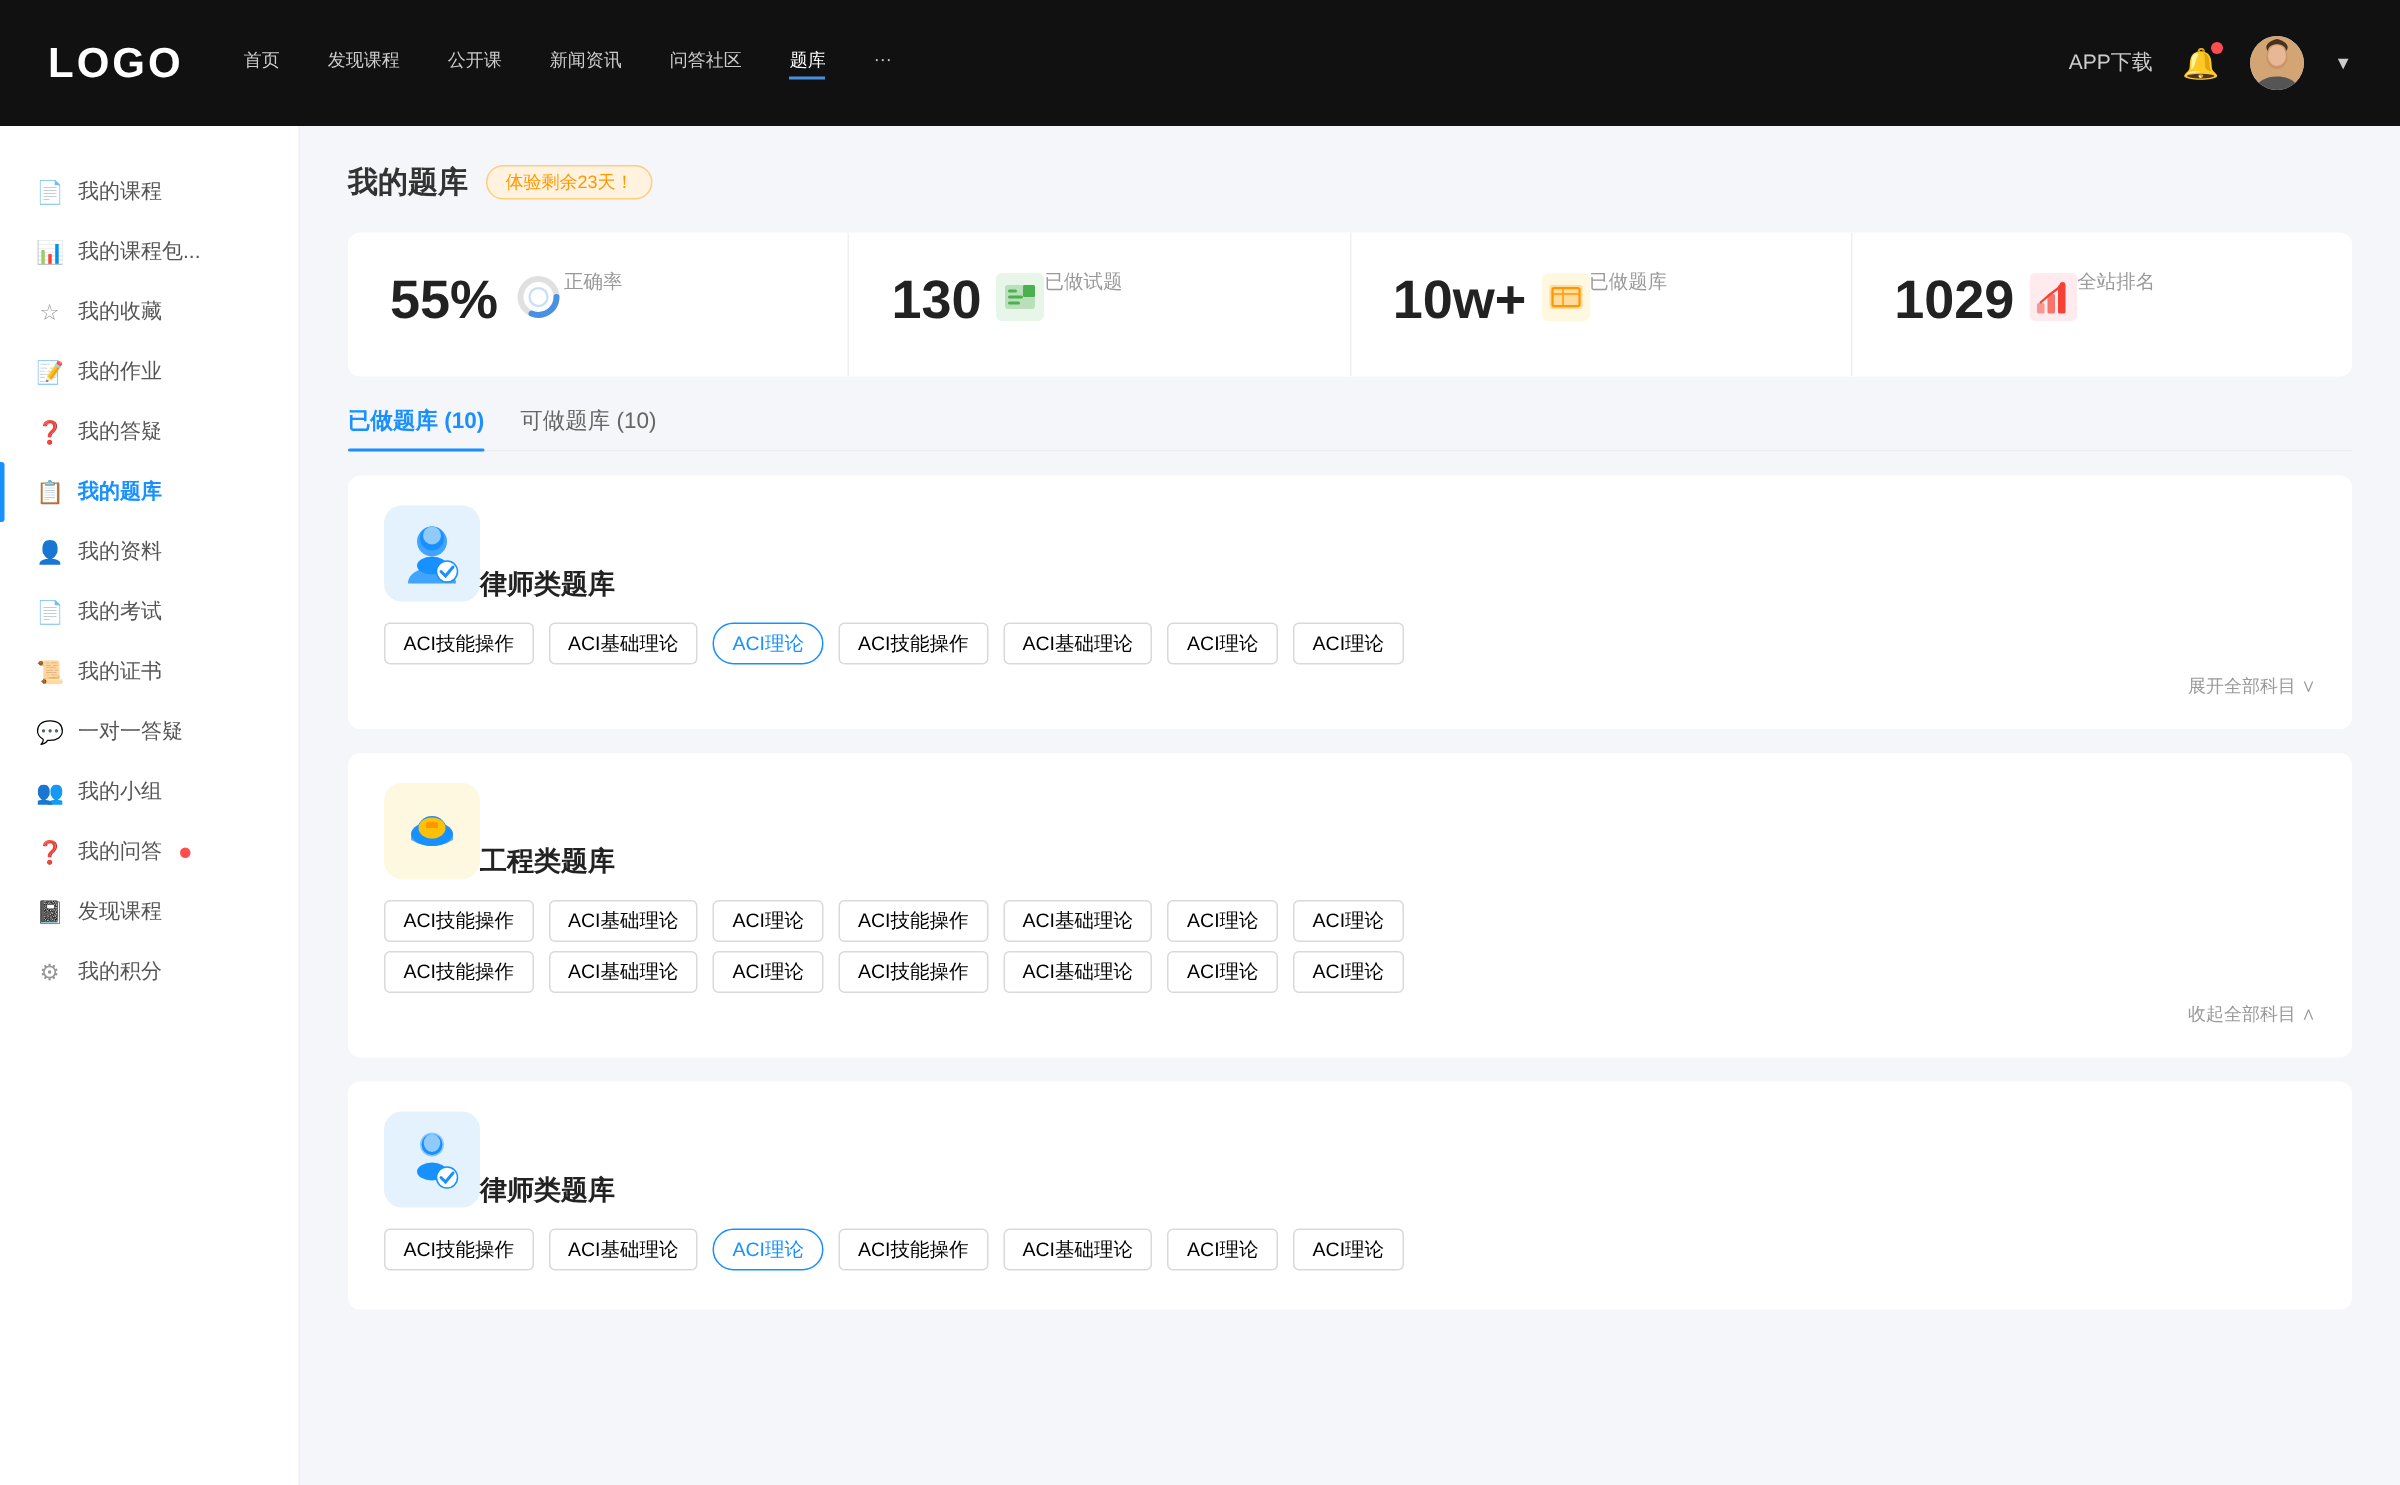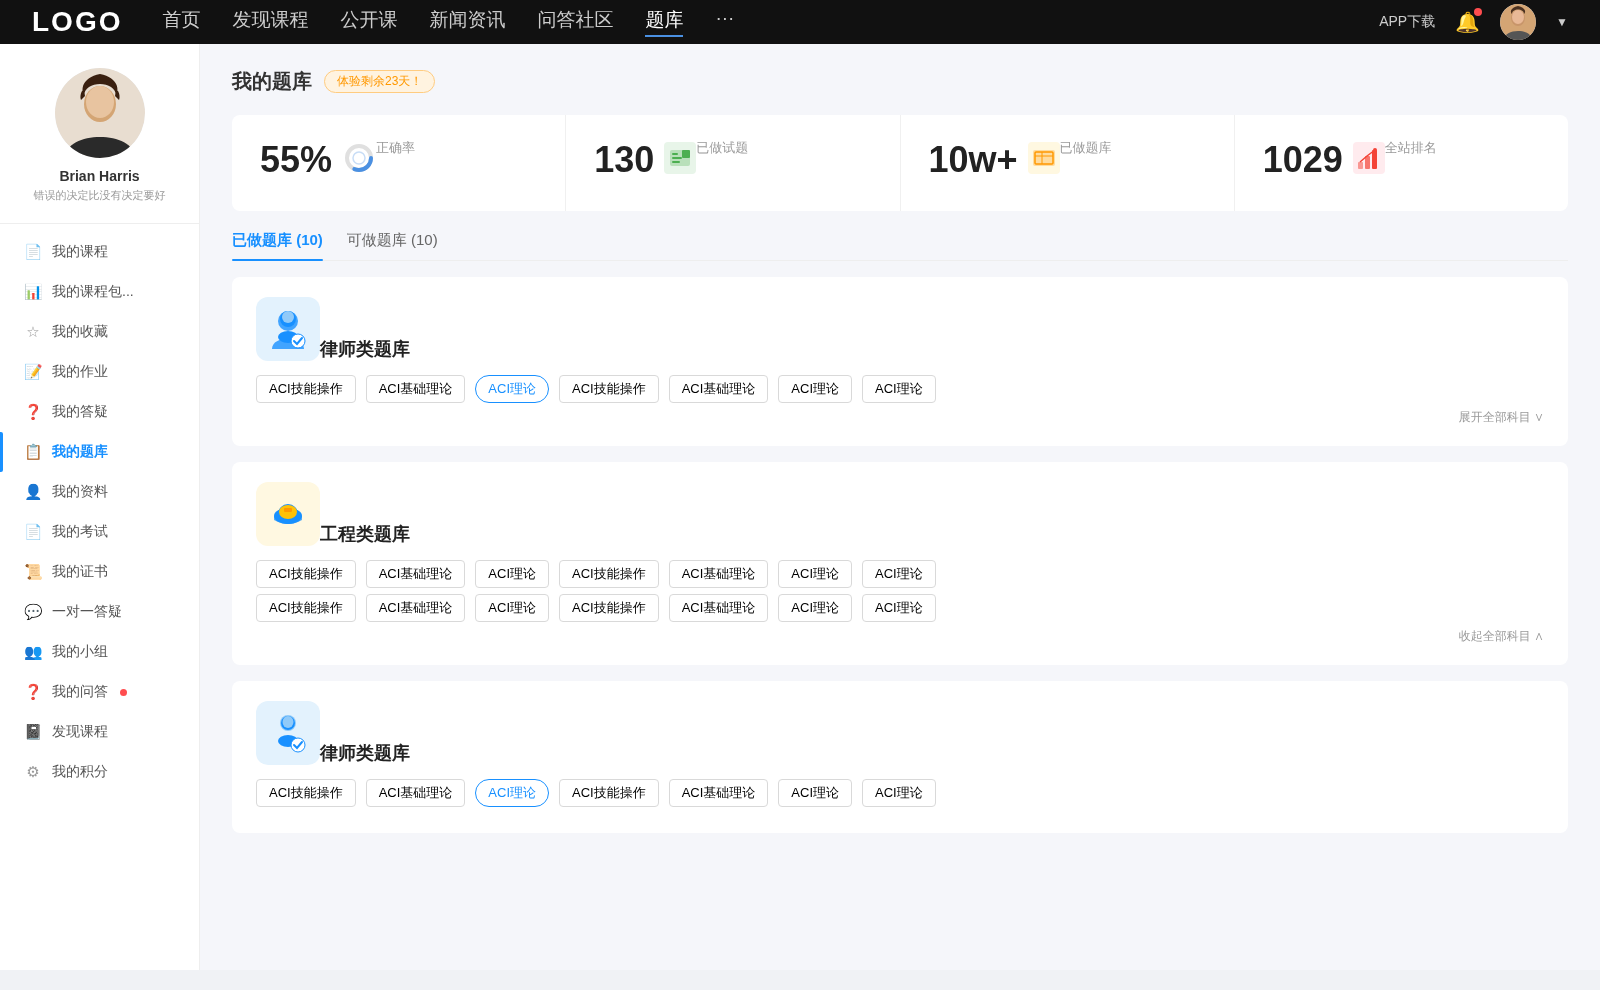--- a/index.html
+++ b/index.html
@@ -1,21 +1,21 @@
 <!DOCTYPE html>
 <html><head>
   <meta charset="utf-8">
   <style>
     * { box-sizing: border-box; margin: 0; padding: 0; }
     body { font-family: -apple-system, BlinkMacSystemFont, "PingFang SC", "Microsoft YaHei", sans-serif; background: #f0f2f5; color: #333; }
 
     
     .navbar {
       background: #111;
-      height: 44px;
+      height: 84px;
       display: flex;
       align-items: center;
       padding: 0 32px;
       color: #fff;
       position: relative;
       z-index: 10;
     }
     .navbar-logo {
       font-size: 28px;
       font-weight: 900;
@@ -24,21 +24,21 @@
       color: #fff;
     }
     .navbar-nav {
       display: flex;
       gap: 32px;
       flex: 1;
     }
     .navbar-nav a {
       color: #ccc;
       text-decoration: none;
-      font-size: 19px;
+      font-size: 12px;
     }
     .navbar-nav a.active {
       color: #fff;
       border-bottom: 2px solid #4a90e2;
       padding-bottom: 2px;
     }
     .navbar-right {
       display: flex;
       align-items: center;
       gap: 20px;
@@ -328,35 +328,20 @@
         <path d="M12 10 C12 4 24 4 24 10 C26 8 26 4 18 2 C10 4 10 8 12 10Z" fill="#4a3020"></path>
       </svg>
     </div>
     <span style="color:#ccc; font-size:12px;">▼</span>
   </div>
 </nav>
 
 <div class="page-layout">
 
   <aside class="sidebar">
-    <div class="sidebar-profile">
-      <div class="profile-avatar">
-        <svg viewBox="0 0 90 90" fill="none">
-          <circle cx="45" cy="45" r="45" fill="#e8ddd0"></circle>
-          <ellipse cx="45" cy="36" rx="16" ry="18" fill="#d4a574"></ellipse>
-          <path d="M10 90 C10 62 80 62 80 90" fill="#2a2a2a"></path>
-          <ellipse cx="45" cy="34" rx="14" ry="16" fill="#e8c4a0"></ellipse>
-          <path d="M29 28 C29 12 61 12 61 28 C64 22 64 10 45 6 C26 10 26 22 29 28Z" fill="#3a2010"></path>
-          <path d="M26 32 C24 28 28 16 30 28Z" fill="#3a2010"></path>
-          <path d="M64 32 C66 28 62 16 60 28Z" fill="#3a2010"></path>
-        </svg>
-      </div>
-      <div class="profile-name">Brian Harris</div>
-      <div class="profile-motto">错误的决定比没有决定要好</div>
-    </div>
 
     <ul class="sidebar-menu">
       <li>
         <span class="menu-icon">📄</span>
         <span>我的课程</span>
       </li>
       <li>
         <span class="menu-icon">📊</span>
         <span>我的课程包...</span>
       </li>

